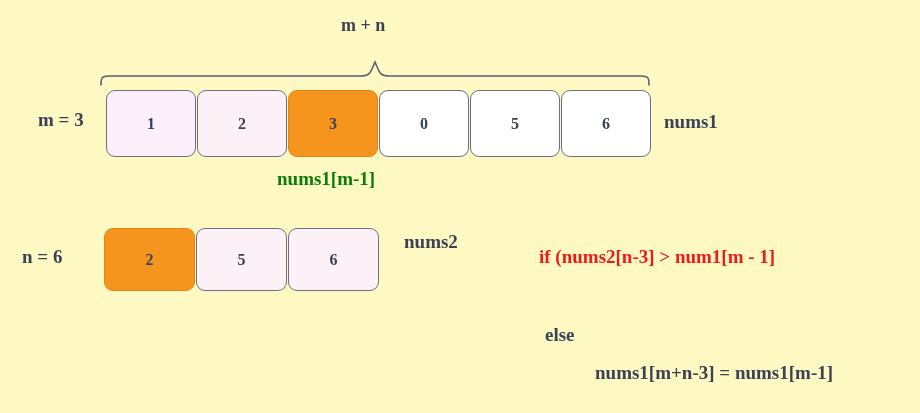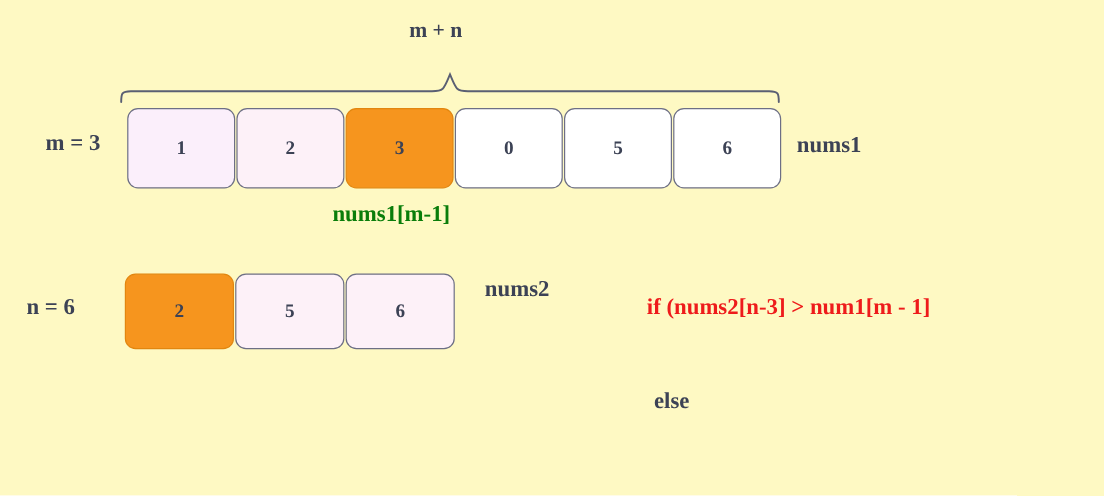--- a/index.html
+++ b/index.html
@@ -123,14 +123,15 @@
   </div>
 
   <div class="abs label-dark" style="left:404px; top:232px;">nums2</div>
 
 
   <div class="abs label-red" style="left:539px; top:247px;">if (nums2[n-3] &gt; num1[m - 1]</div>
 
 
   <div class="abs label-dark" style="left:545px; top:325px;">else</div>
 
+  <div class="abs label-dark" style="left:595px; top:363px;">nums1[m+n-3] = nums1[m-1]</div>
 
 </div>
 
 </body></html>

